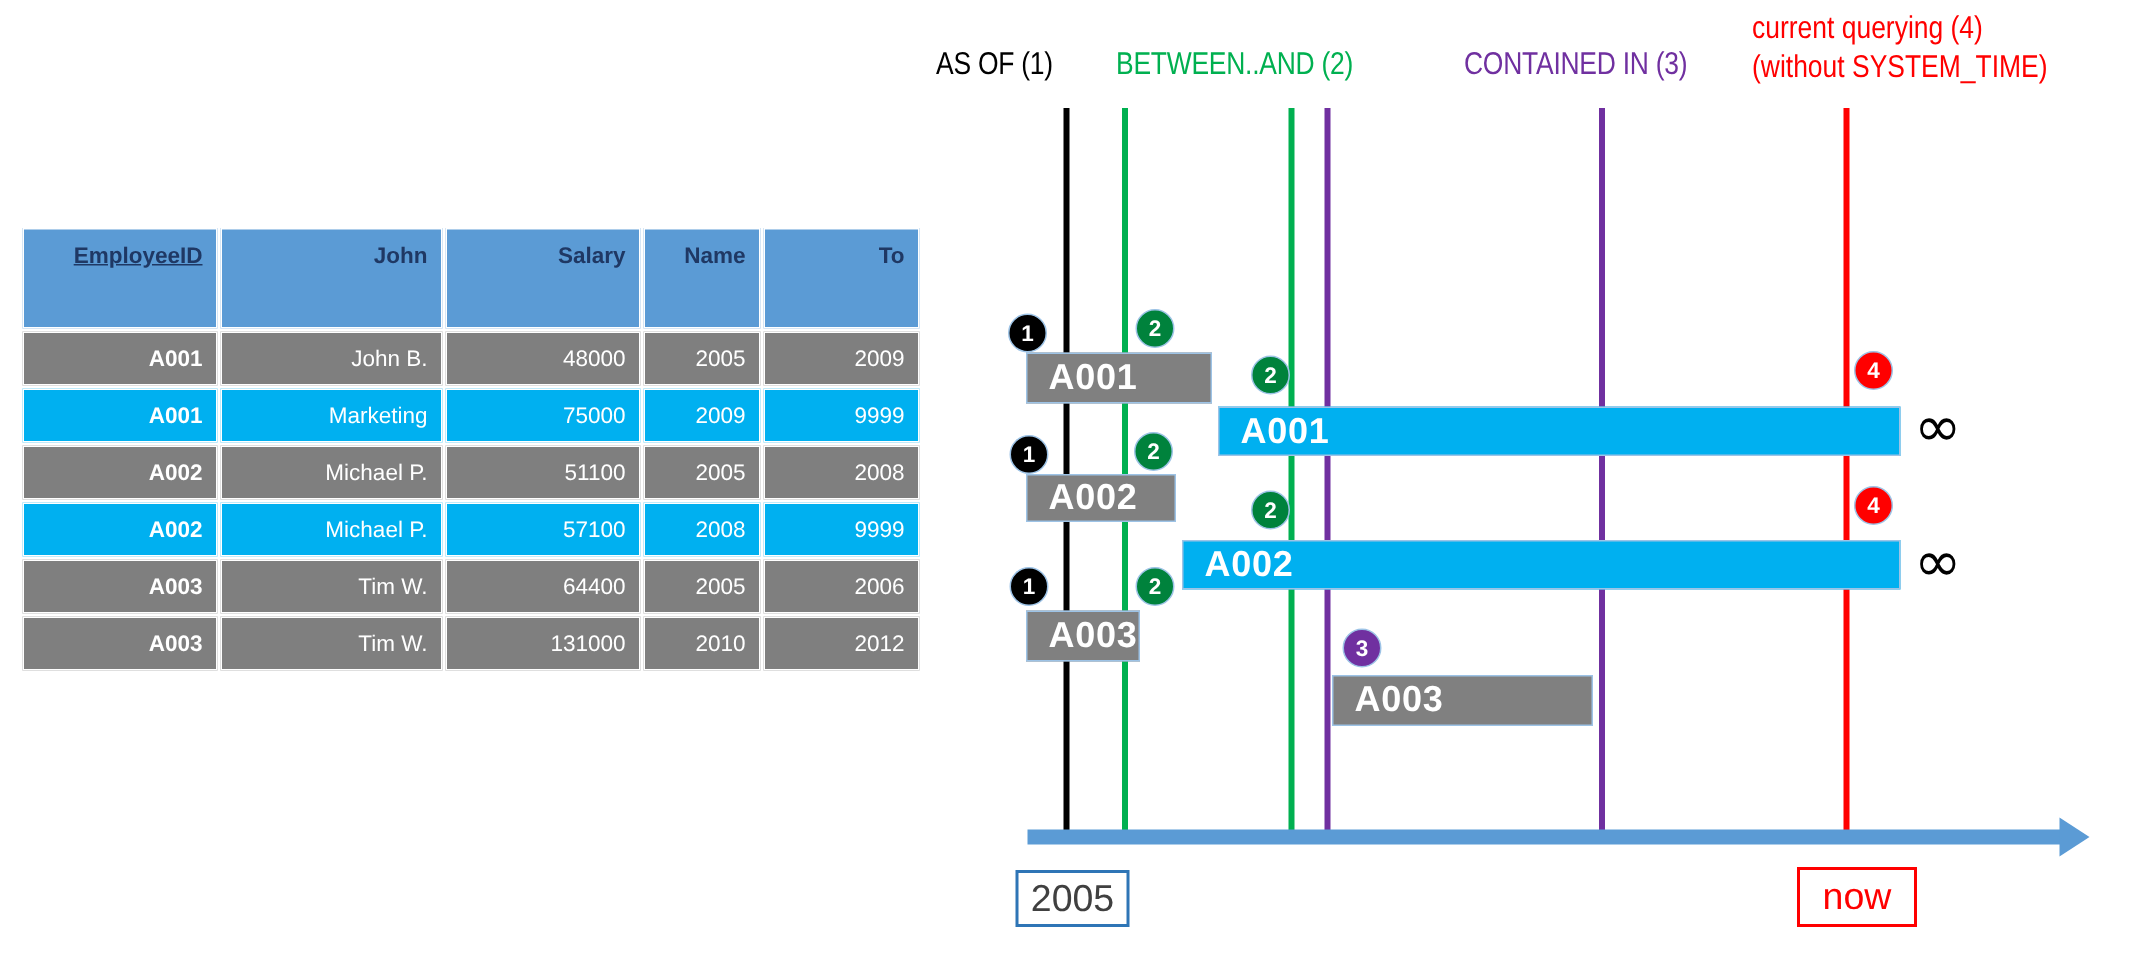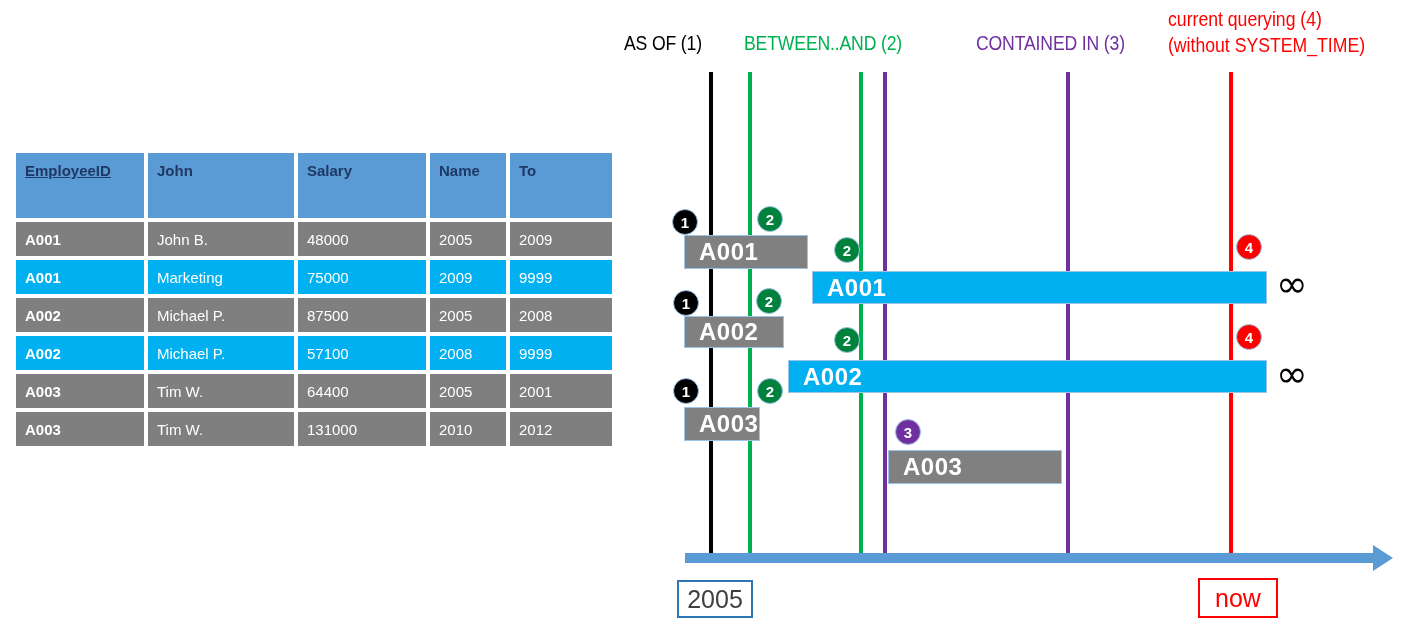--- a/index.html
+++ b/index.html
@@ -11,21 +11,21 @@
 
   
   #employee-table{
     position:absolute;left:13px;top:150px;width:592px;
     border-collapse:separate;border-spacing:2px;
     table-layout:fixed;
   }
   #employee-table th,#employee-table td{
     padding:6px 9px;
     font-size:15px;
-    text-align:left;
+    text-align:right;
     vertical-align:middle;
     color:#ffffff;
     border:1px solid #ffffff;
     overflow:hidden;white-space:nowrap;
   }
   #employee-table thead th{
     background:#5b9bd5;
     color:#1f3864;
     font-weight:bold;
     height:50px;
@@ -164,37 +164,37 @@
     <tr class="cyan">
       <td class="idcell">A001</td>
       <td>Marketing</td>
       <td>75000</td>
       <td>2009</td>
       <td>9999</td>
     </tr>
     <tr class="gray">
       <td class="idcell">A002</td>
       <td>Michael P.</td>
-      <td>87500</td>
+      <td>51100</td>
       <td>2005</td>
       <td>2008</td>
     </tr>
     <tr class="cyan">
       <td class="idcell">A002</td>
       <td>Michael P.</td>
       <td>57100</td>
       <td>2008</td>
       <td>9999</td>
     </tr>
     <tr class="gray">
       <td class="idcell">A003</td>
       <td>Tim W.</td>
       <td>64400</td>
       <td>2005</td>
-      <td>2001</td>
+      <td>2006</td>
     </tr>
     <tr class="gray">
       <td class="idcell">A003</td>
       <td>Tim W.</td>
       <td>131000</td>
       <td>2010</td>
       <td>2012</td>
     </tr>
   </tbody>
 </table>

